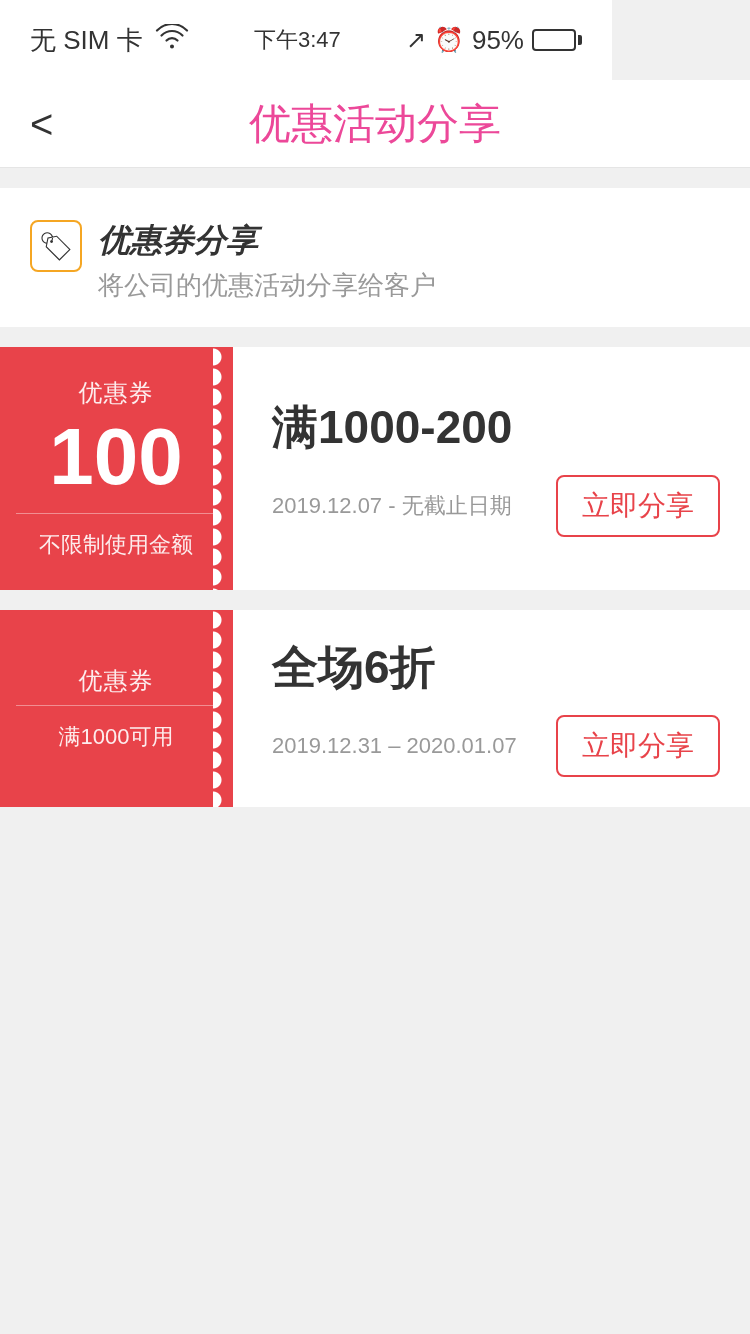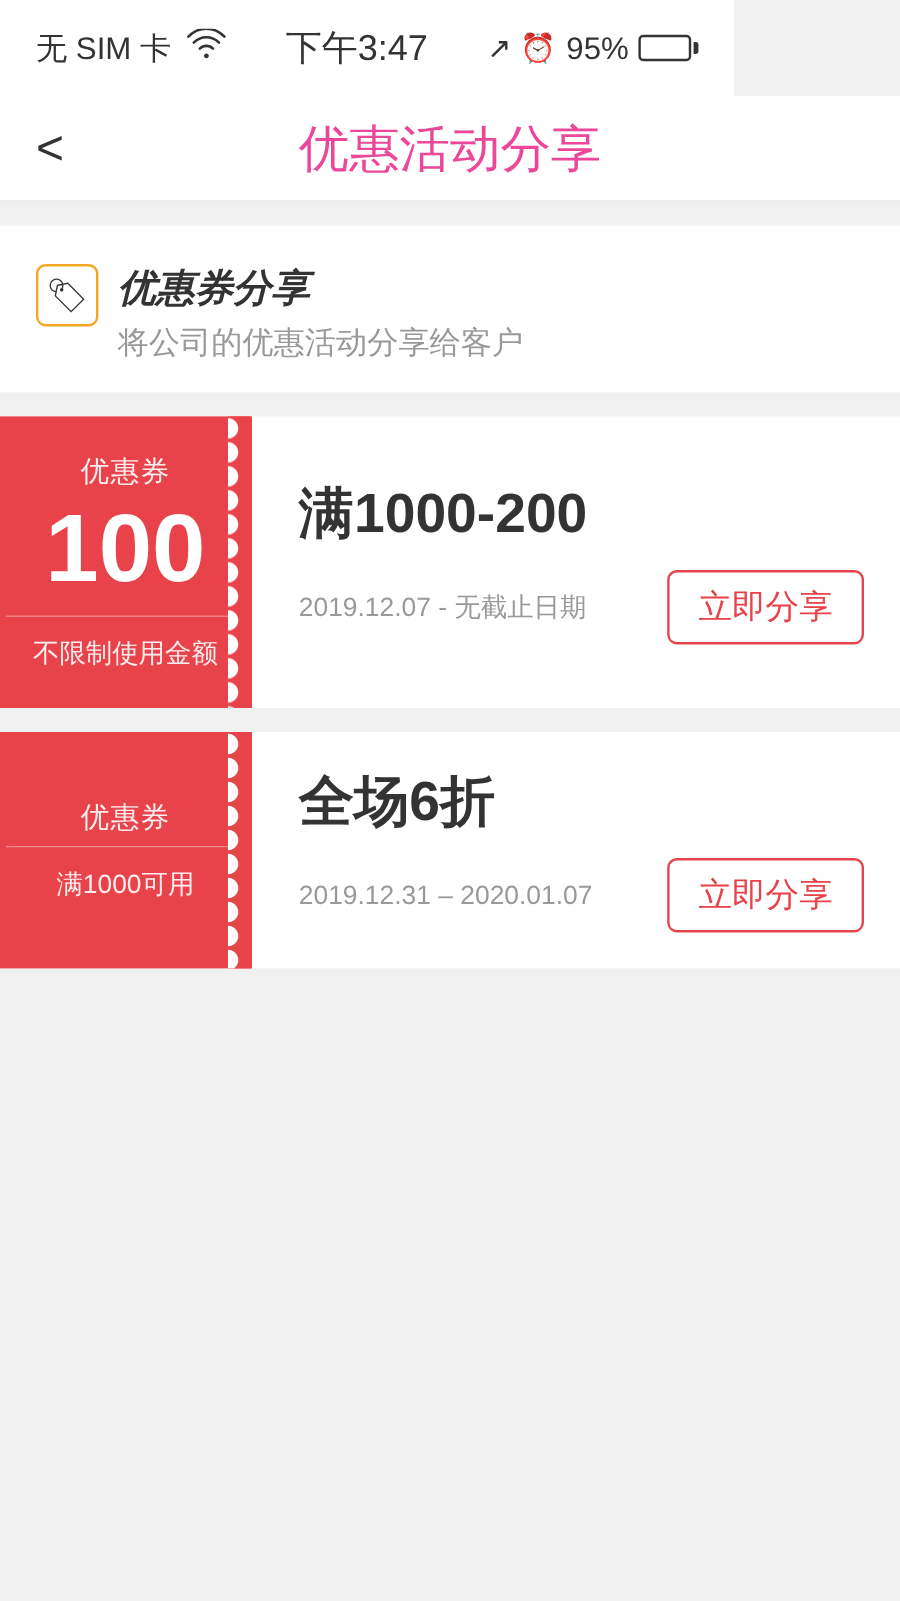--- a/index.html
+++ b/index.html
@@ -25,21 +25,21 @@
       font-size: 26px;
       font-weight: 500;
     }
     .status-left {
       display: flex;
       align-items: center;
       gap: 12px;
       font-size: 26px;
     }
     .status-center {
-      font-size: 30px;
+      font-size: 22px;
       font-weight: 500;
     }
     .status-right {
       display: flex;
       align-items: center;
       gap: 8px;
       font-size: 26px;
     }
 
     
@@ -114,21 +114,21 @@
     .coupon-card {
       background: #fff;
       display: flex;
       align-items: stretch;
       position: relative;
       overflow: visible;
     }
 
     
     .coupon-left {
-      width: 209px;
+      width: 232px;
       background: #e8434a;
       flex-shrink: 0;
       display: flex;
       flex-direction: column;
       align-items: center;
       justify-content: center;
       padding: 30px 20px;
       position: relative;
       color: #fff;
       

